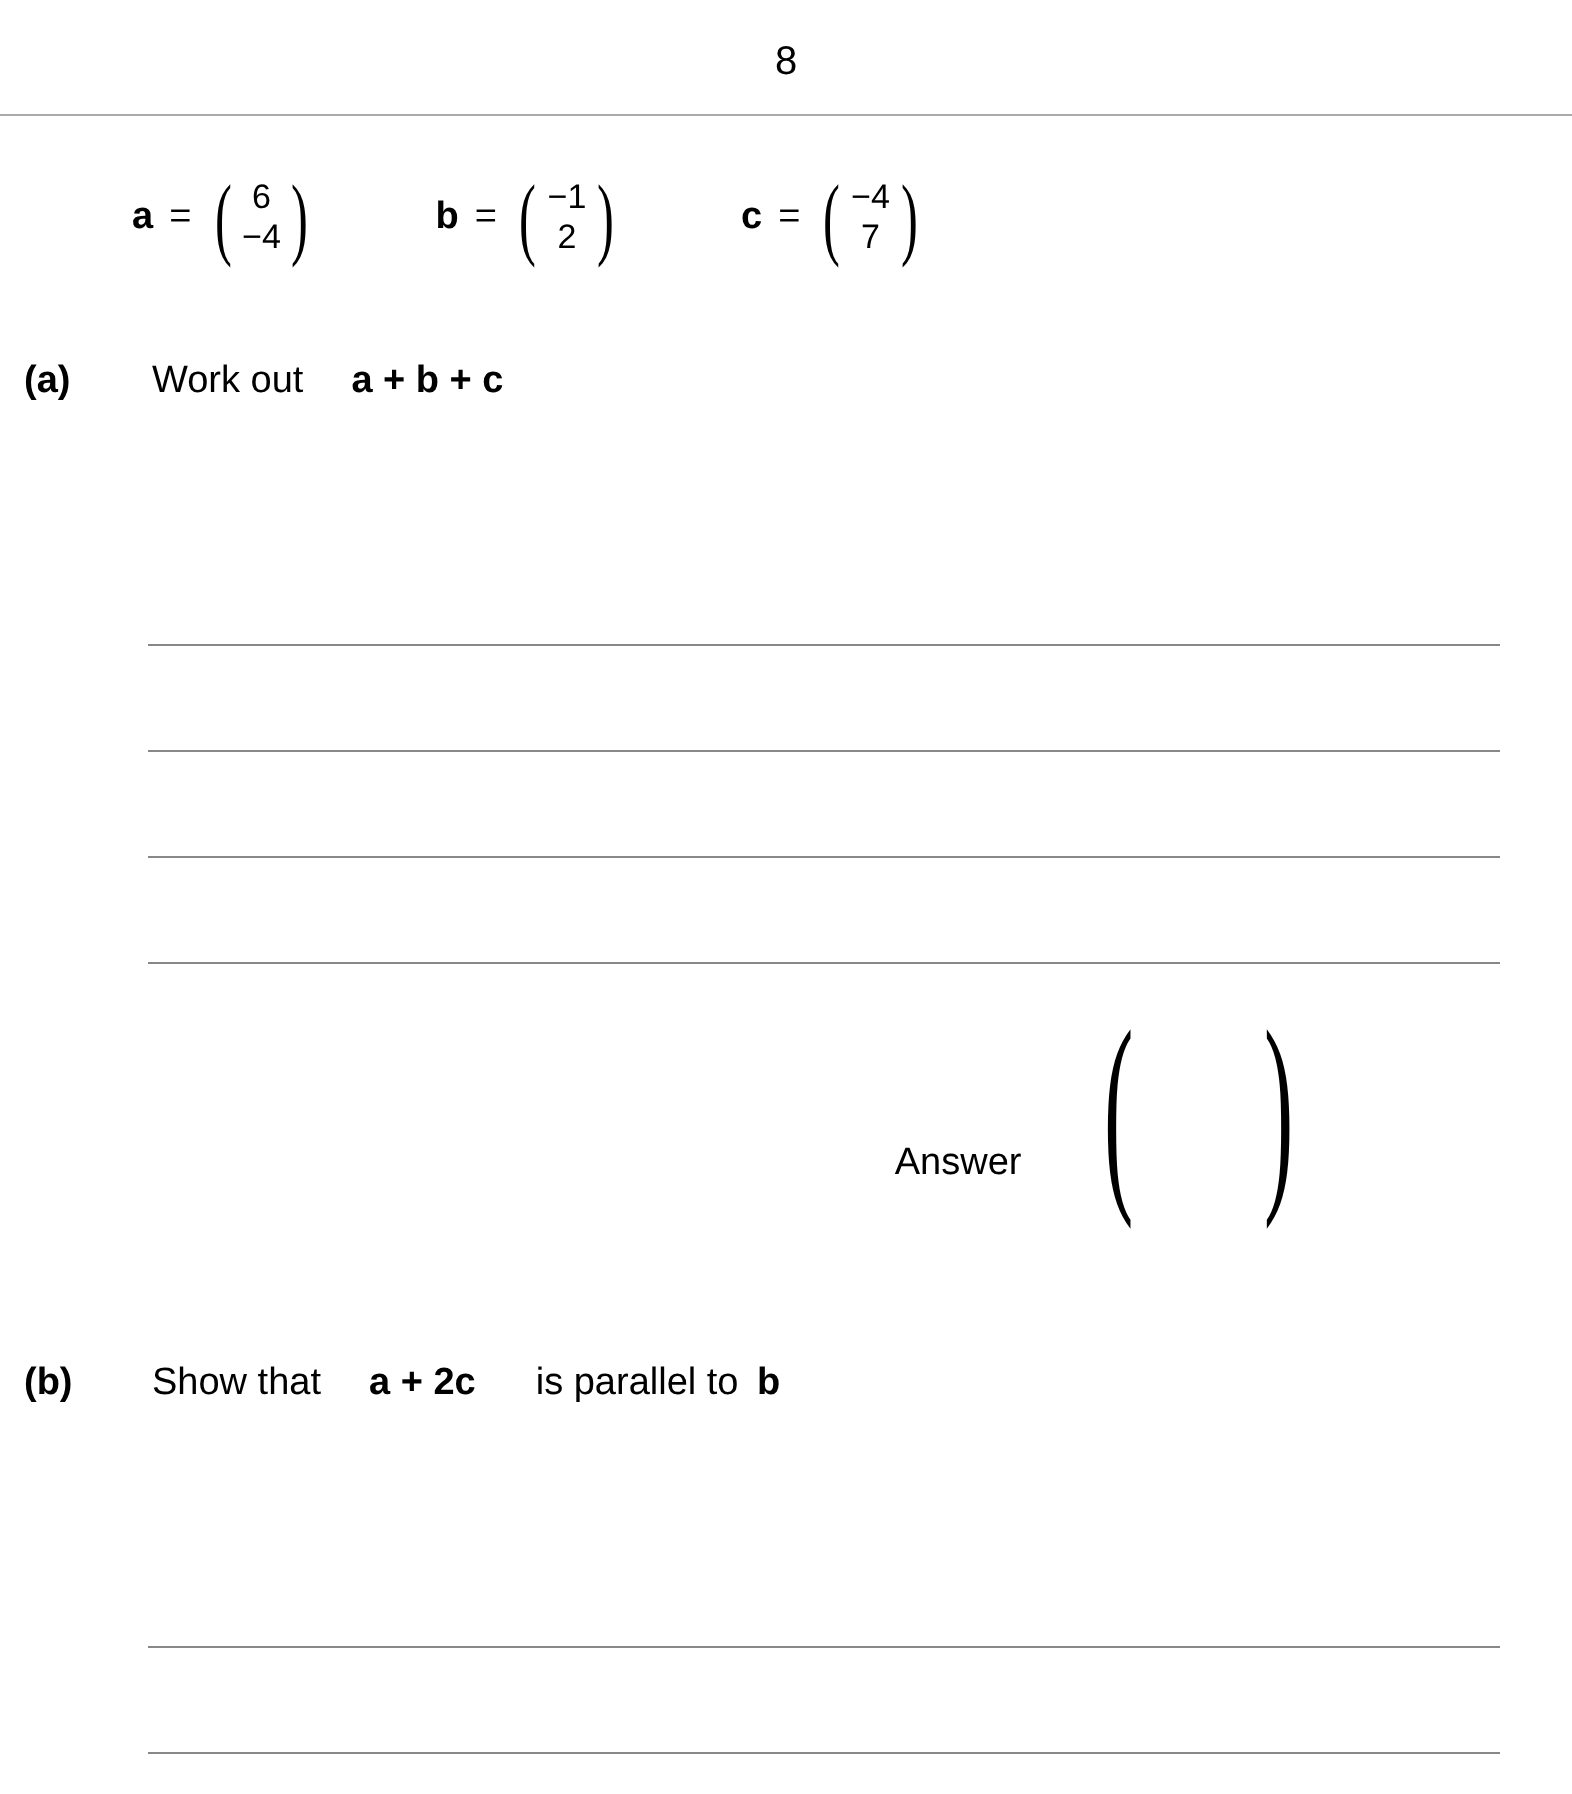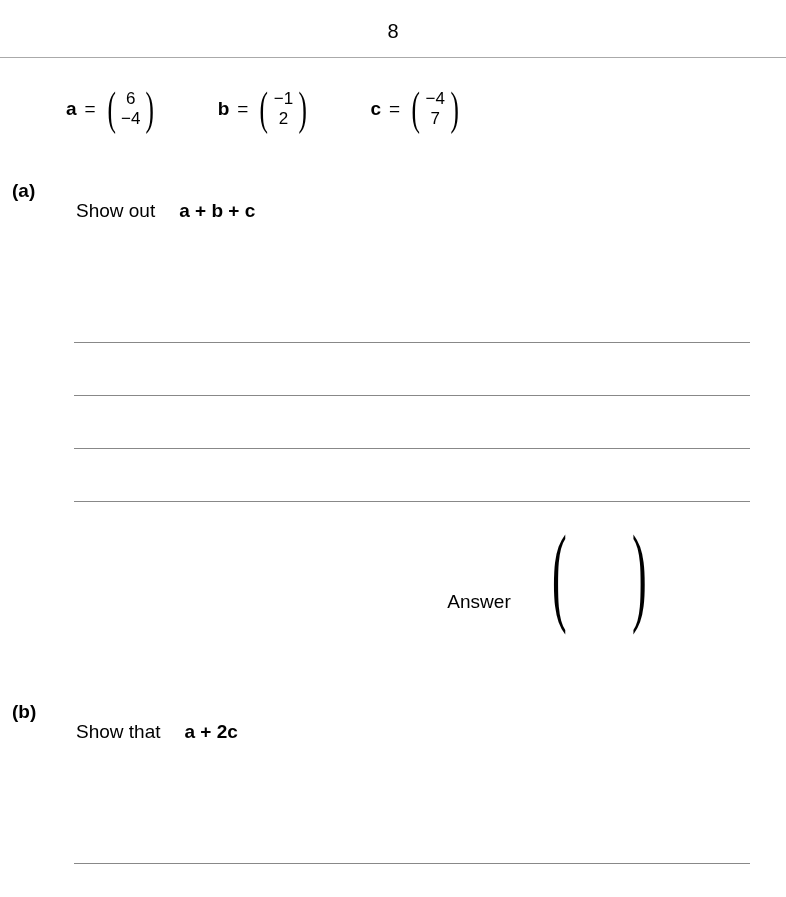--- a/index.html
+++ b/index.html
@@ -64,21 +64,21 @@
   .part {
     display: flex;
     align-items: flex-start;
     gap: 24px;
     font-size: 19px;
     margin-bottom: 68px;
   }
   .part-label { font-weight: bold; min-width: 40px; }
   .part-body { flex: 1; }
   .instr { display:flex; gap:24px; align-items:baseline; flex-wrap:wrap; }
-  .instr .expr { font-weight: bold; margin-top: 20px; }
+  .instr .expr { font-weight: bold; }
   .instr .expr-trail { font-weight: normal; margin-left:6px; }
   .work-lines {
     margin-top: 6px;
     padding-left: 62px;
   }
   .line {
     border-bottom: 1px solid #888;
     height: 52px;
   }
   .answer-row {
@@ -154,21 +154,21 @@
           <span class="paren small">)</span>
         </span>
       </div>
 
     </div>
 
     <div class="part">
       <div class="part-label">(a)</div>
       <div class="part-body">
         <div class="instr">
-          <span>Show out</span>
+          <span>Work out</span>
           <span class="expr">a + b + c</span>
         </div>
       </div>
     </div>
 
     <div class="work-lines">
       <div class="line"></div>
       <div class="line"></div>
       <div class="line"></div>
       <div class="line"></div>
@@ -182,20 +182,24 @@
         <span class="big-paren">)</span>
       </span>
     </div>
 
     <div class="part partb">
       <div class="part-label">(b)</div>
       <div class="part-body">
         <div class="instr">
           <span>Show that</span>
           <span class="expr">a + 2c</span>
+          <span>
+            <span class="expr-trail">is parallel to</span>
+            <b style="margin-left:4px;">b</b>
+          </span>
         </div>
       </div>
     </div>
 
     <div class="work-lines">
       <div class="line"></div>
       <div class="line"></div>
     </div>
 
   </div>

